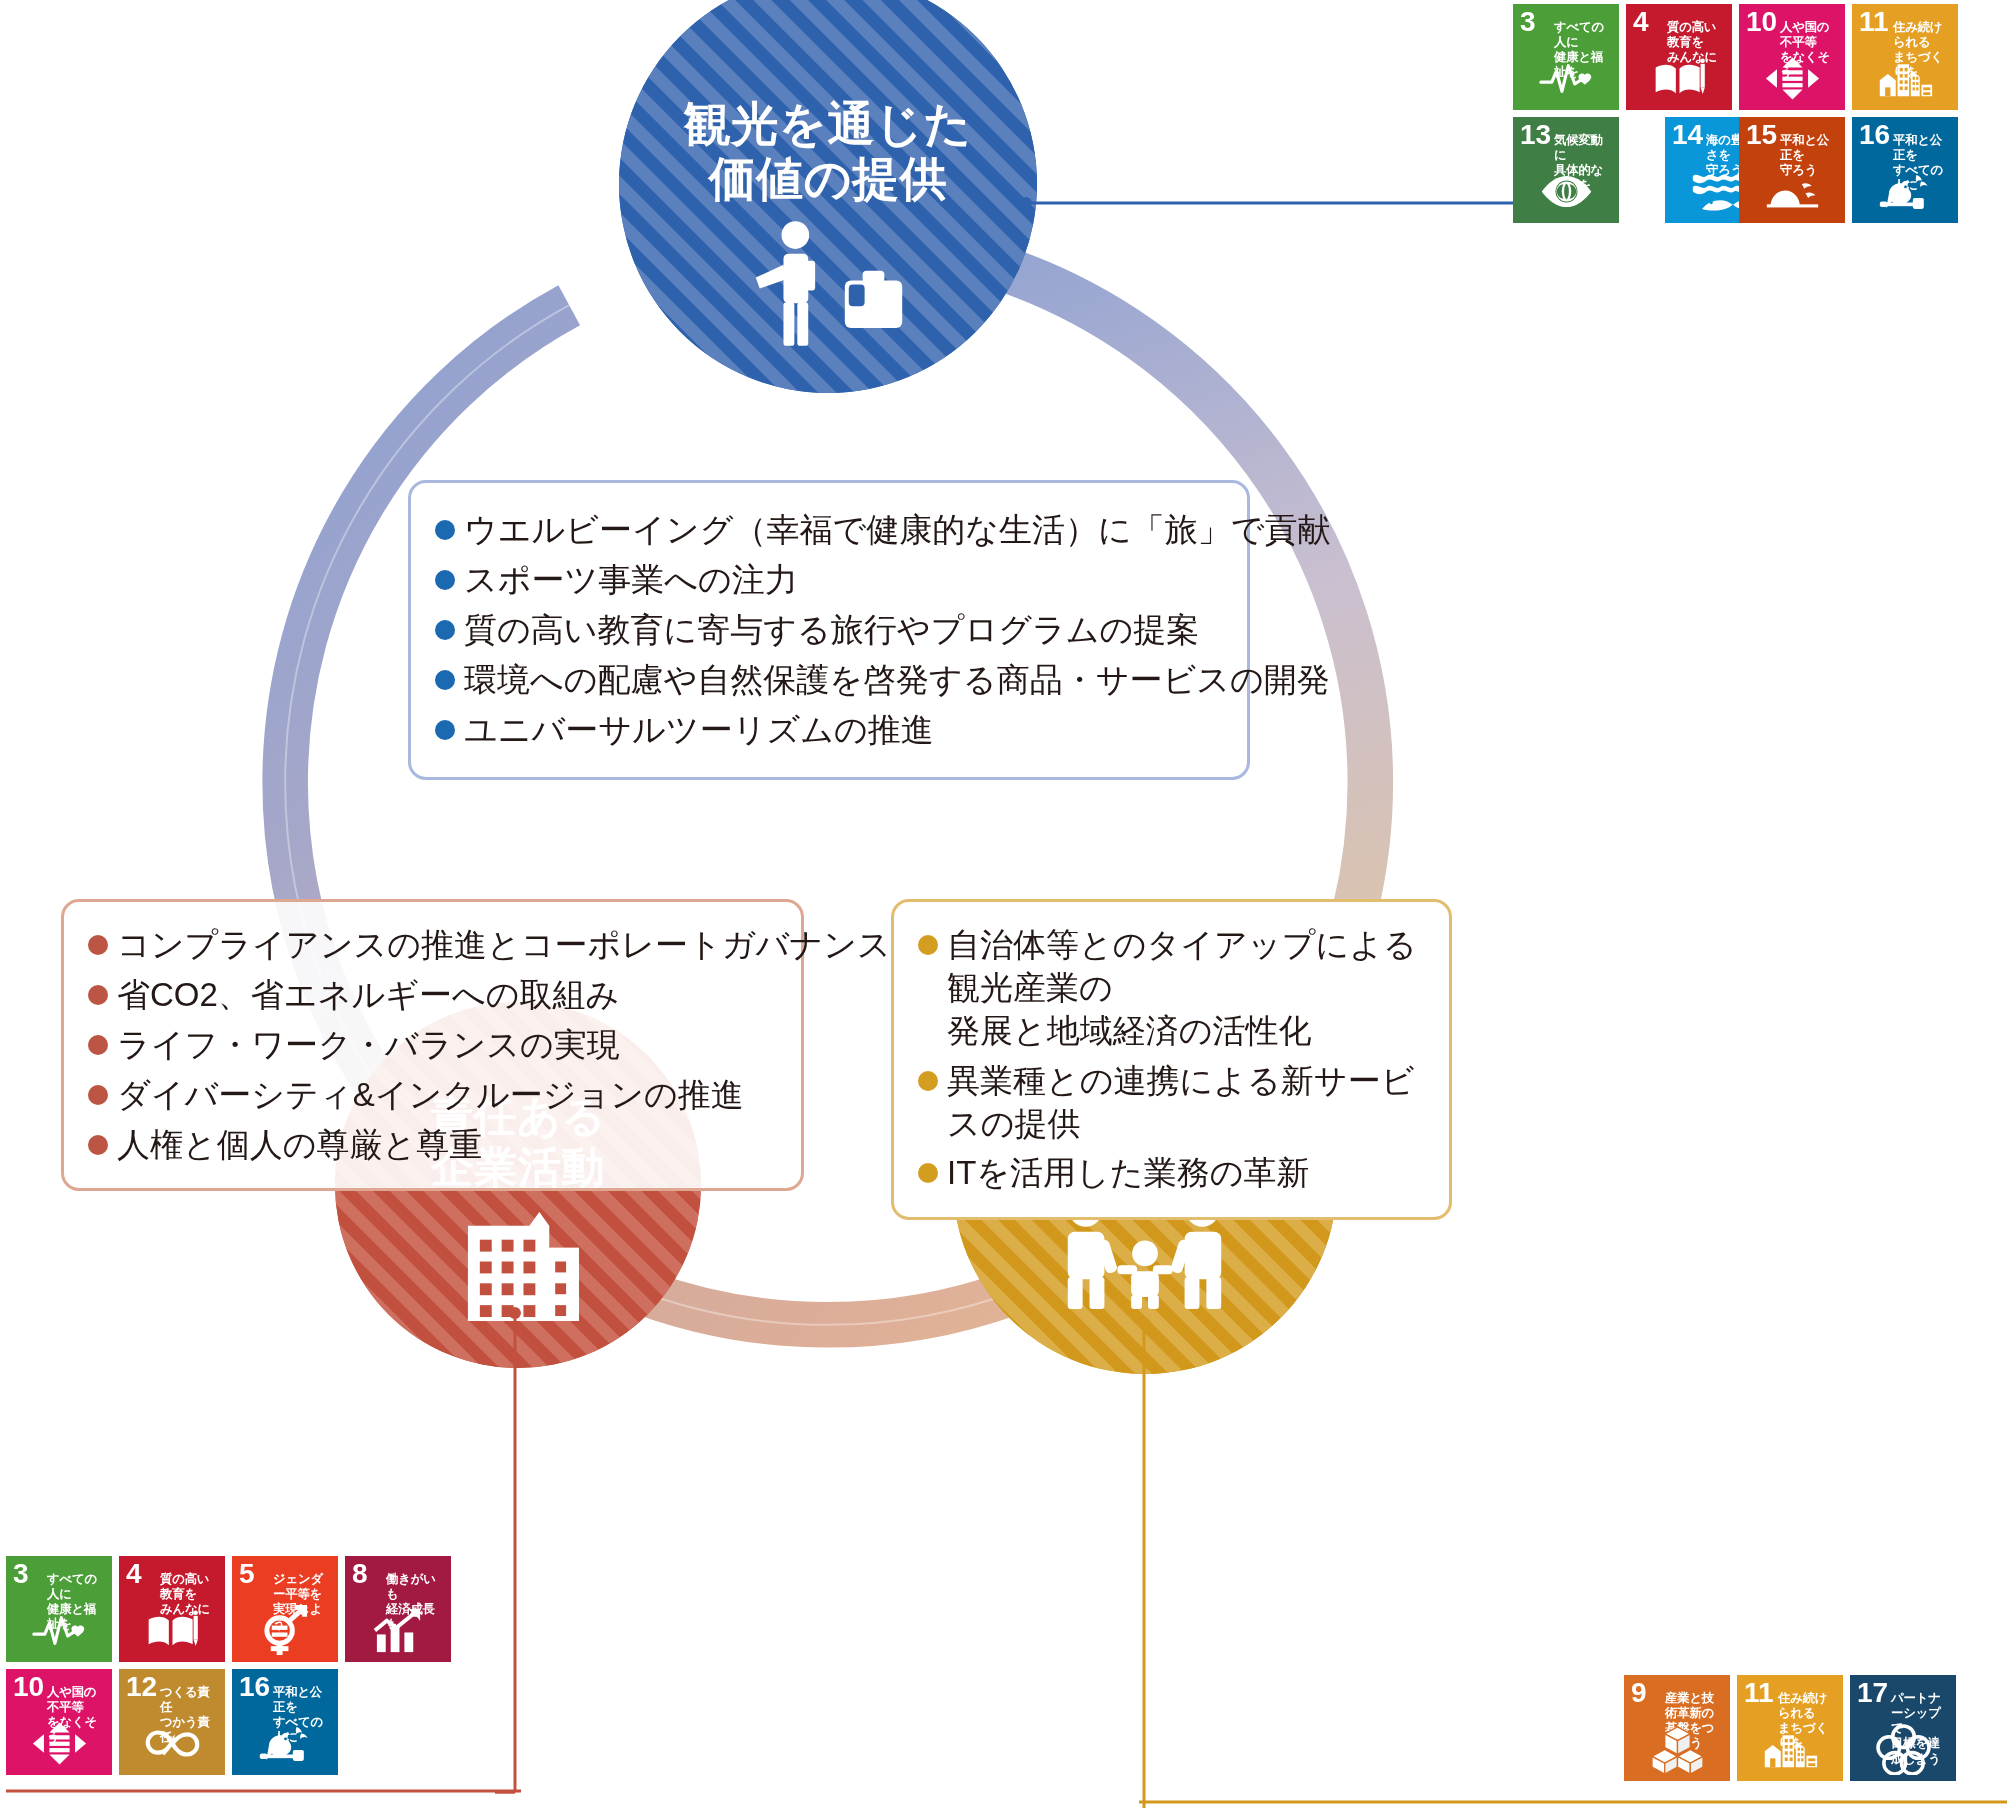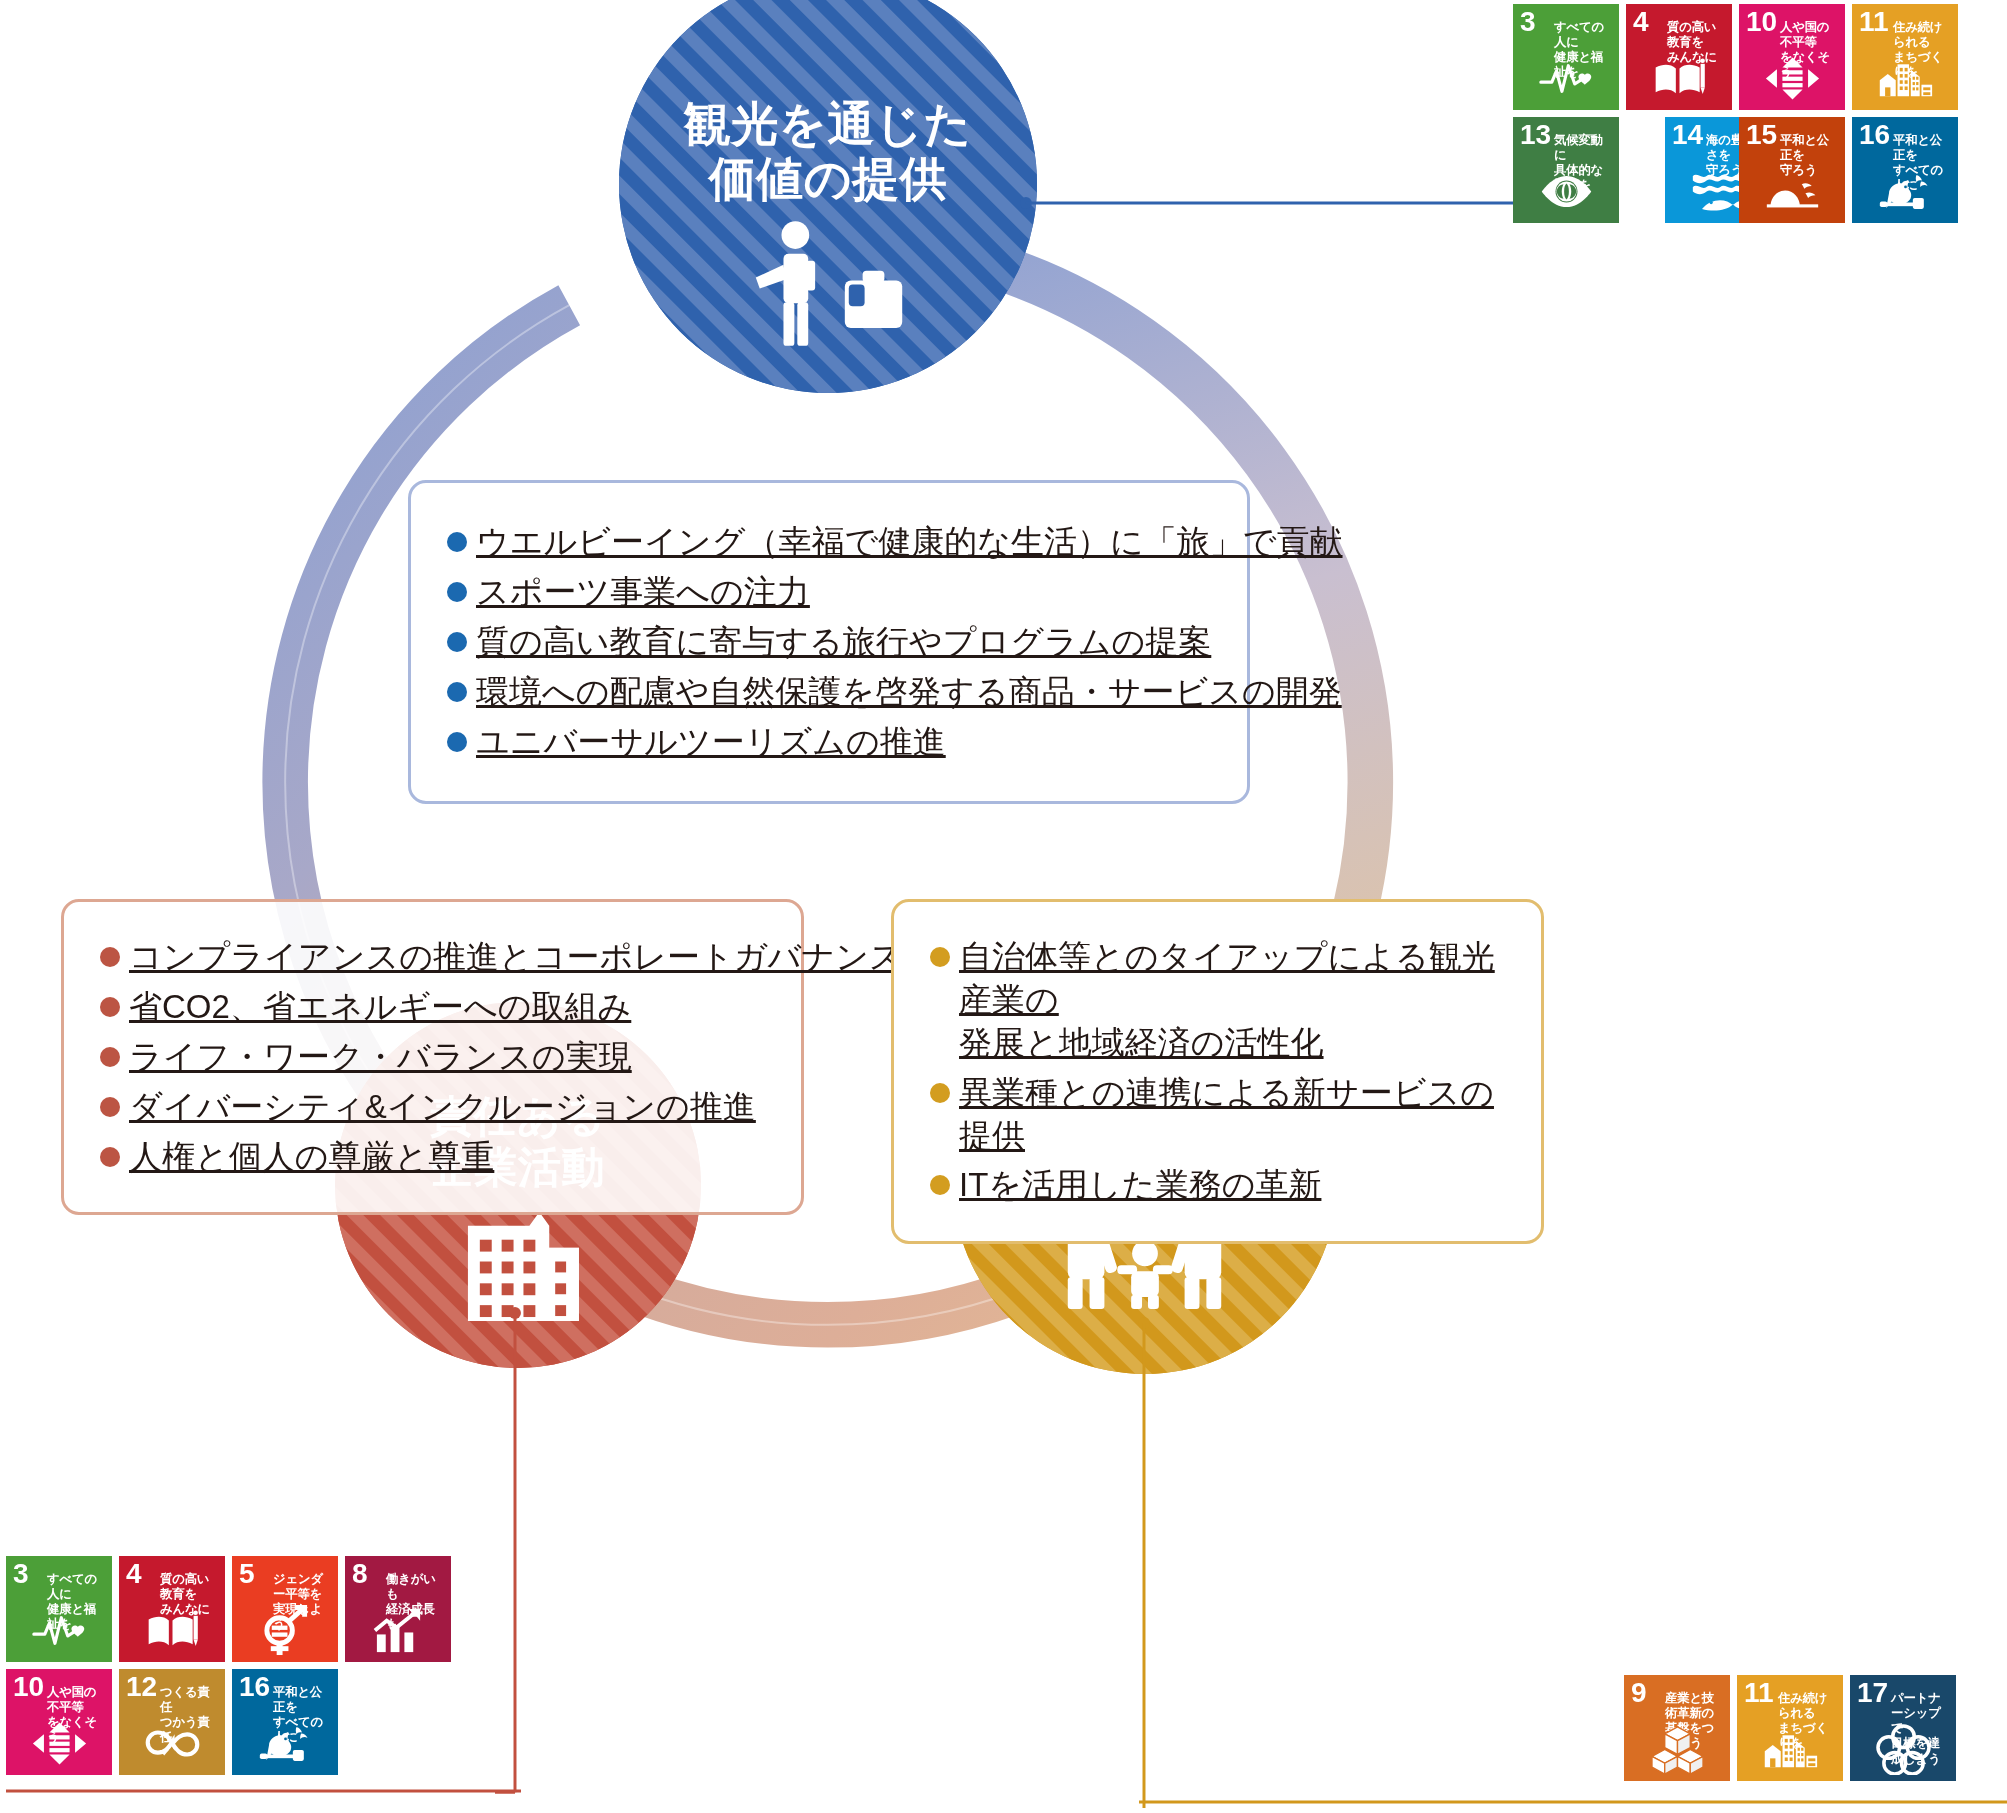--- a/index.html
+++ b/index.html
@@ -30,34 +30,34 @@
   #node-red .nlabel { margin-top:89px; font-size:43px; }
   #node-red .nicon  { margin-top:12px; }
 
   #node-gold { left:953px; top:990px; width:384px; height:384px; background:#d2981c; }
   #node-gold .nlabel { margin-top:91px; font-size:43px; }
   #node-gold .nicon  { margin-top:10px; }
 
   
   .box { position:absolute; background:rgba(255,255,255,0.90); border-radius:18px;
          border:3px solid #b9c4e4; z-index:5; }
-  .box ul { list-style:none; margin:12px; padding:0;text-decoration:underline; }
+  .box ul { list-style:none; margin:0; padding:0; }
   .box li { display:flex; align-items:flex-start; font-size:33px; line-height:1.30;
             margin:0 0 7px 0; white-space:pre; }
   .box li:last-child { margin-bottom:0; }
   .bdot { flex:0 0 auto; width:20px; height:20px; border-radius:50%; margin:11px 9px 0 0; }
   .btxt { flex:1 1 auto; }
 
   #box-blue { left:408px; top:480px; width:842px; padding:26px 22px 26px 24px; border-color:#a9b8dd; }
   #box-blue .bdot { background:#1b69b0; }
 
   #box-red  { left:61px;  top:899px; width:743px; padding:22px 20px 22px 24px; border-color:#dda792; }
   #box-red .bdot { background:#bc5543; }
 
-  #box-gold { left:891px; top:899px; width:653px; padding:22px 20px 22px 24px; border-color:#e2bd6e; background:#fff; }
+  #box-gold { left:891px; top:899px; width:561px; padding:22px 20px 22px 24px; border-color:#e2bd6e; background:#fff; }
   #box-gold .bdot { background:#d39d20; }
   #box-gold li { white-space:normal; }
   #box-gold .btxt { display:block; }
 
   
   .sdg-grid { position:absolute; display:grid; gap:7px; z-index:7; }
   .sdg { position:relative; width:106px; height:106px; color:#fff; overflow:hidden; }
   .sdg .num { position:absolute; left:7px; top:4px; font-size:28px; font-weight:700; line-height:1; }
   .sdg .cap { position:absolute; left:41px; top:16px; right:4px; font-size:12.4px; font-weight:700;
               line-height:1.22; white-space:pre-line; letter-spacing:-0.2px; }

